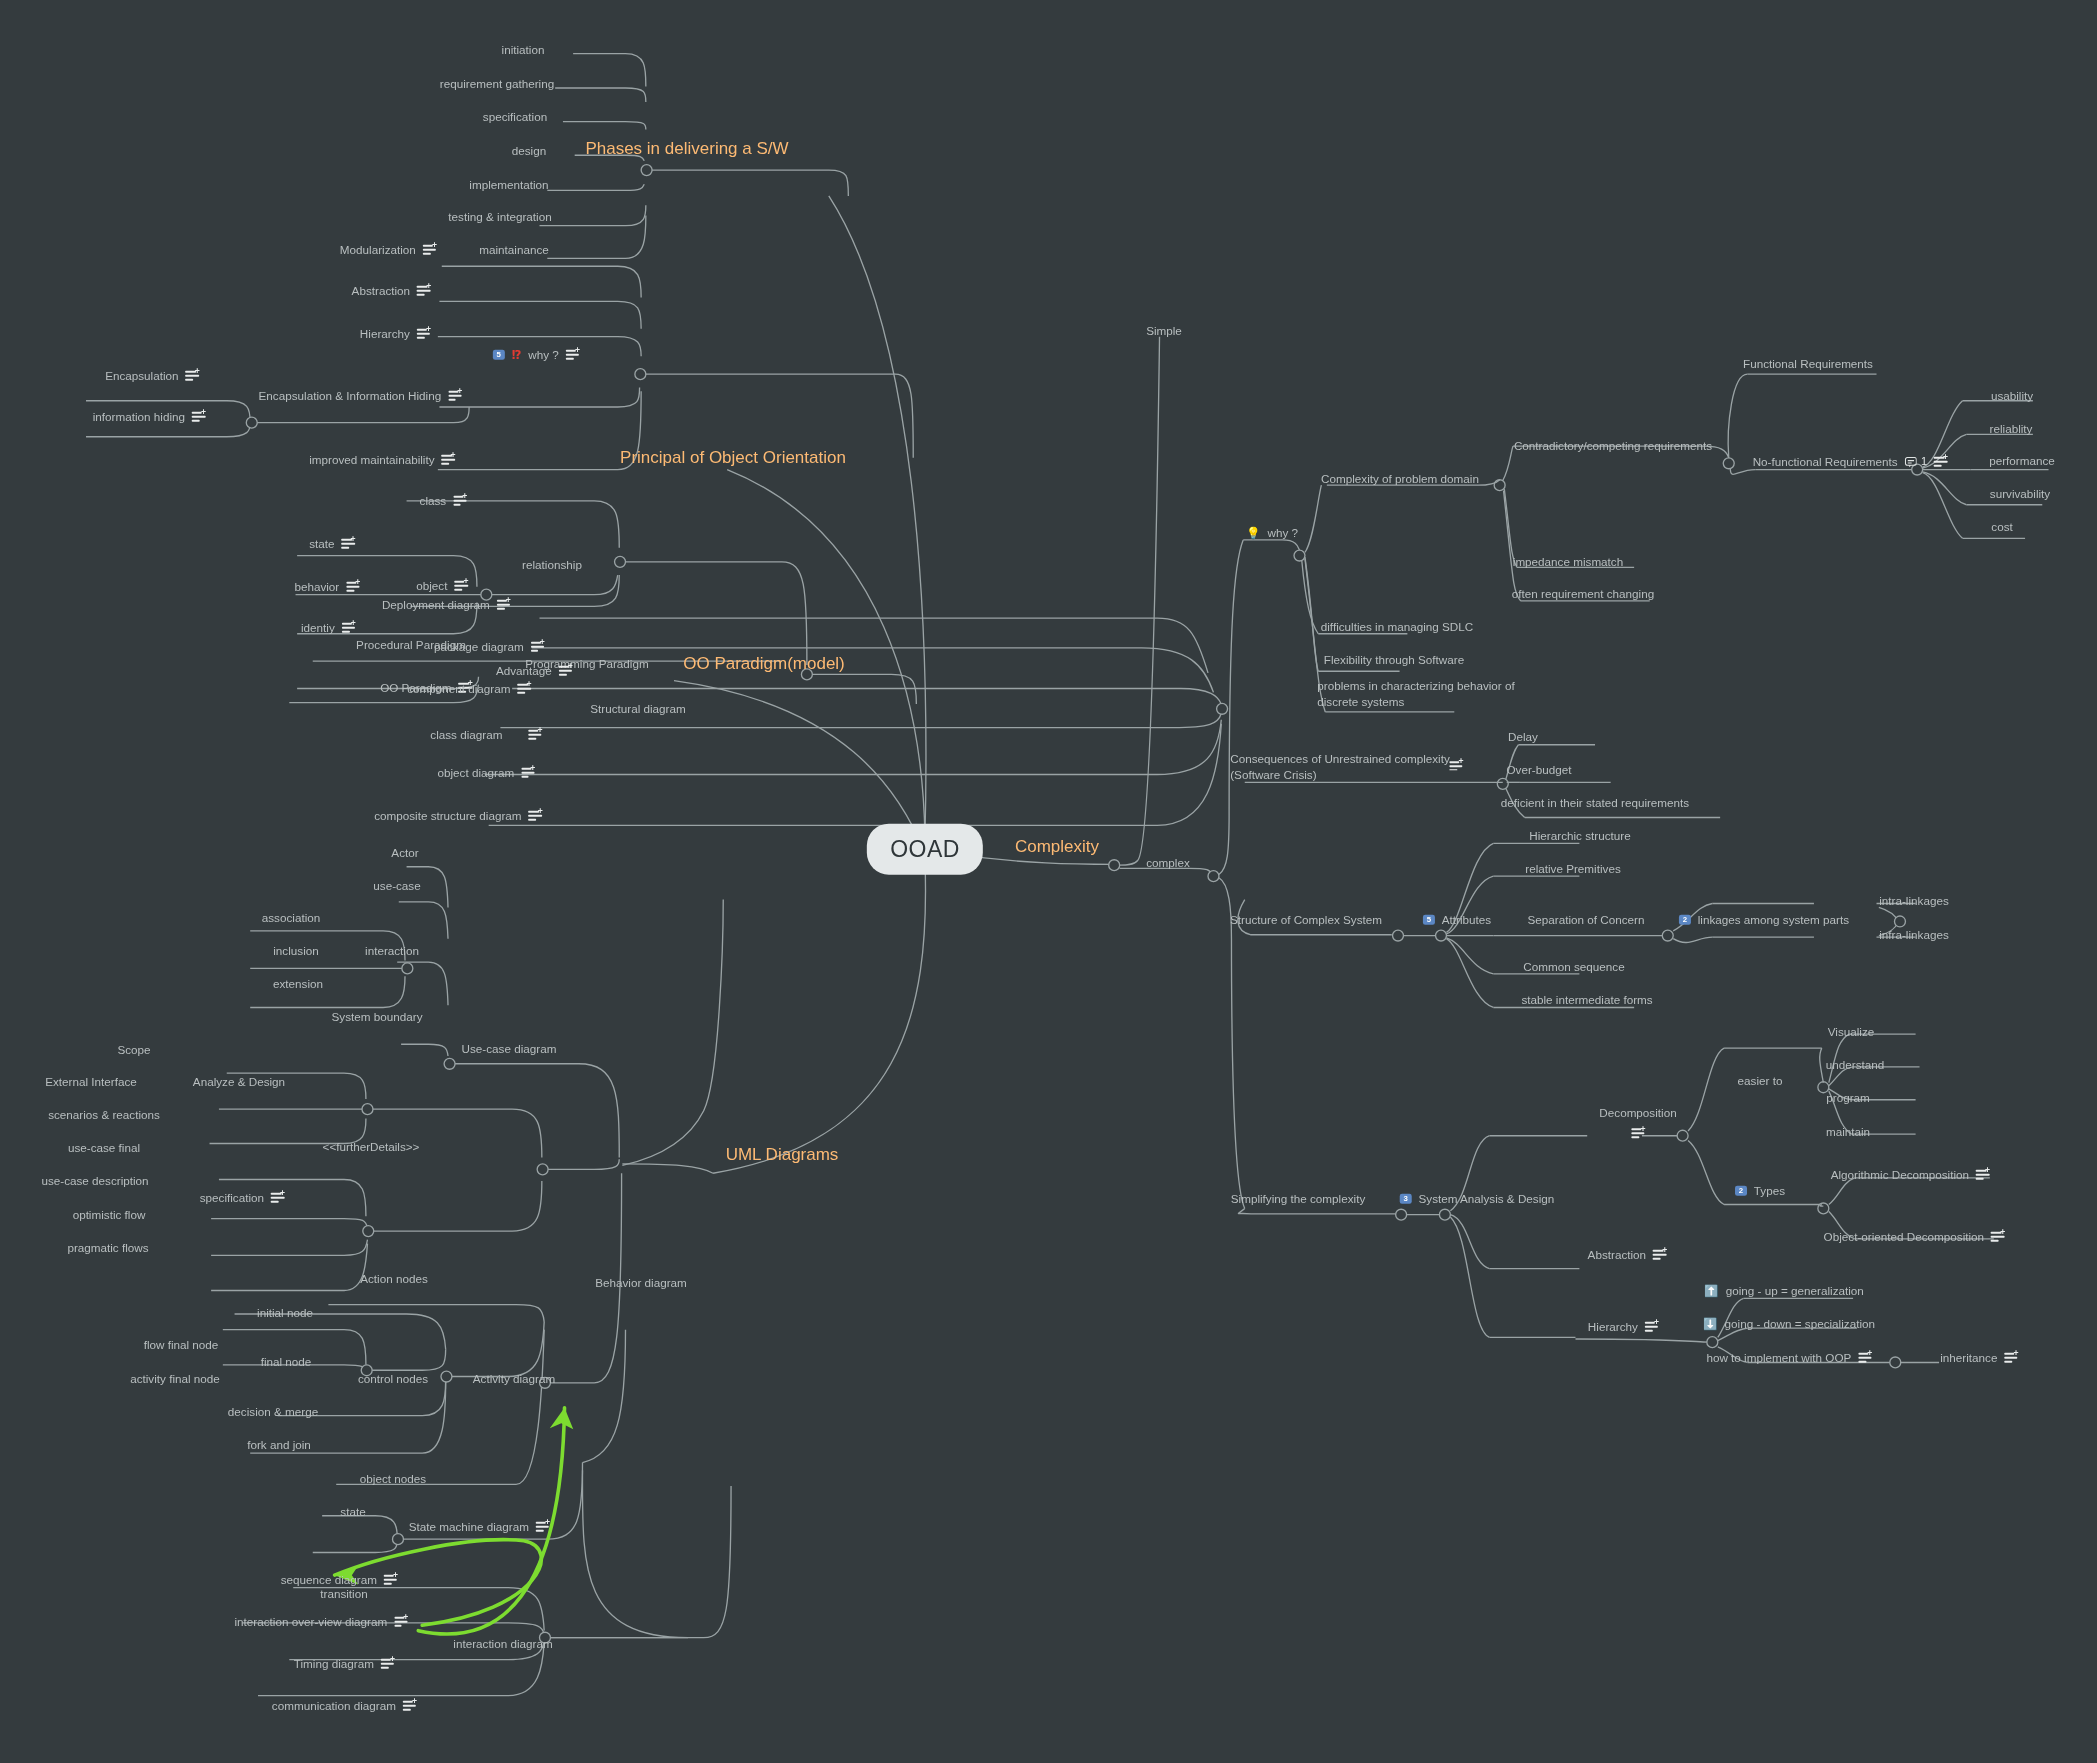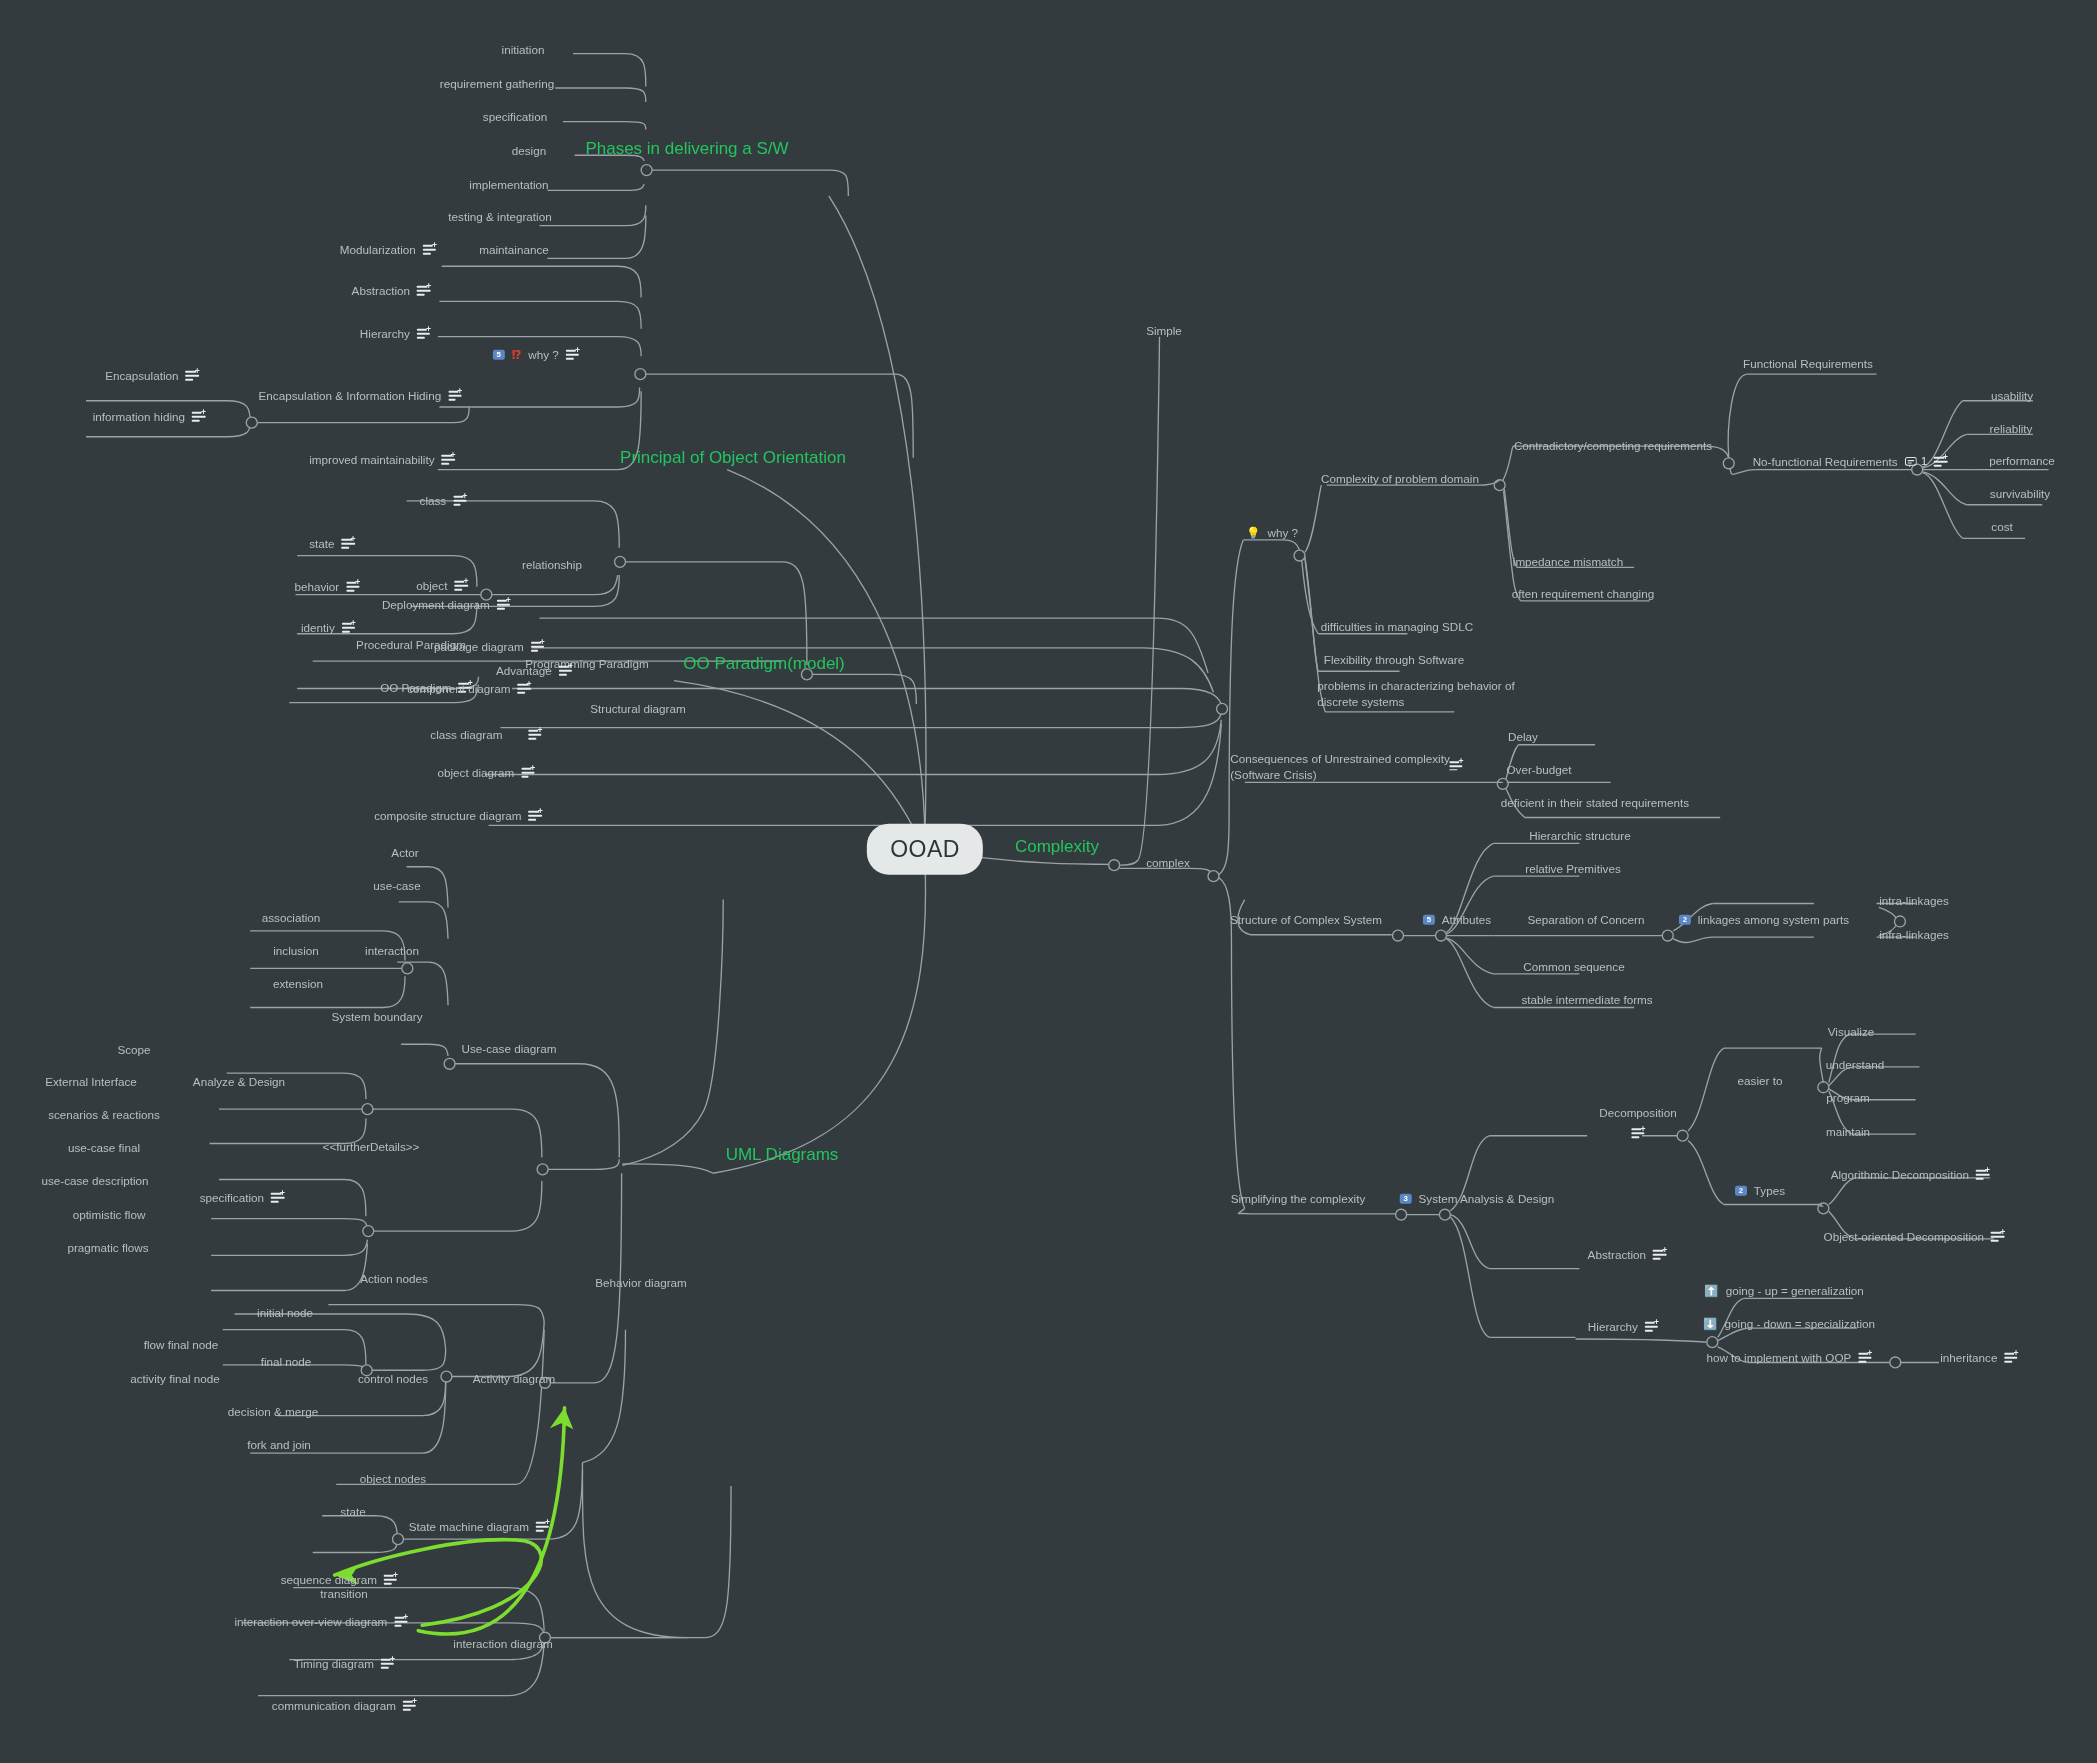--- a/index.html
+++ b/index.html
@@ -5,21 +5,21 @@
   html,body{margin:0;padding:0;background:#343b3e;}
   body{width:2097px;height:1764px;position:relative;overflow:hidden;
        font-family:"Liberation Sans","DejaVu Sans",sans-serif;}
   #canvas{position:absolute;inset:0;}
   svg.links{position:absolute;left:0;top:0;width:2097px;height:1764px;pointer-events:none;}
   .node{position:absolute;white-space:nowrap;color:#b9bfc0;font-size:11.7px;
         line-height:1.25;transform:translate(-50%,-50%);display:flex;
         align-items:center;gap:7px;}
   .node.root{color:#2f3639;background:#e4e8e9;border-radius:22px;
         padding:11px 23.5px;font-size:23px;letter-spacing:0.4px;}
-  .node.l1{color:#22c55e;font-size:17px;}
+  .node.l1{color:#fdba74;font-size:17px;}
   .node.multi{white-space:pre-line;line-height:1.35;}
   .node .txt{display:block;}
   .noteicon{display:inline-block;width:13.3px;height:11.7px;position:relative;flex:0 0 auto;}
   .noteicon i{position:absolute;left:0;height:1.9px;background:#e9ecec;border-radius:0.8px;display:block;}
   .noteicon i:nth-child(1){top:0.8px;width:10.2px;}
   .noteicon i:nth-child(2){top:4.7px;width:13.3px;}
   .noteicon i:nth-child(3){top:8.6px;width:7.8px;}
   .noteicon b{position:absolute;right:-0.8px;top:-3.1px;color:#e9ecec;font-size:8.6px;
         font-weight:700;line-height:1;}
   .badge{display:inline-block;background:#5b87c4;color:#fff;font-size:7.8px;

